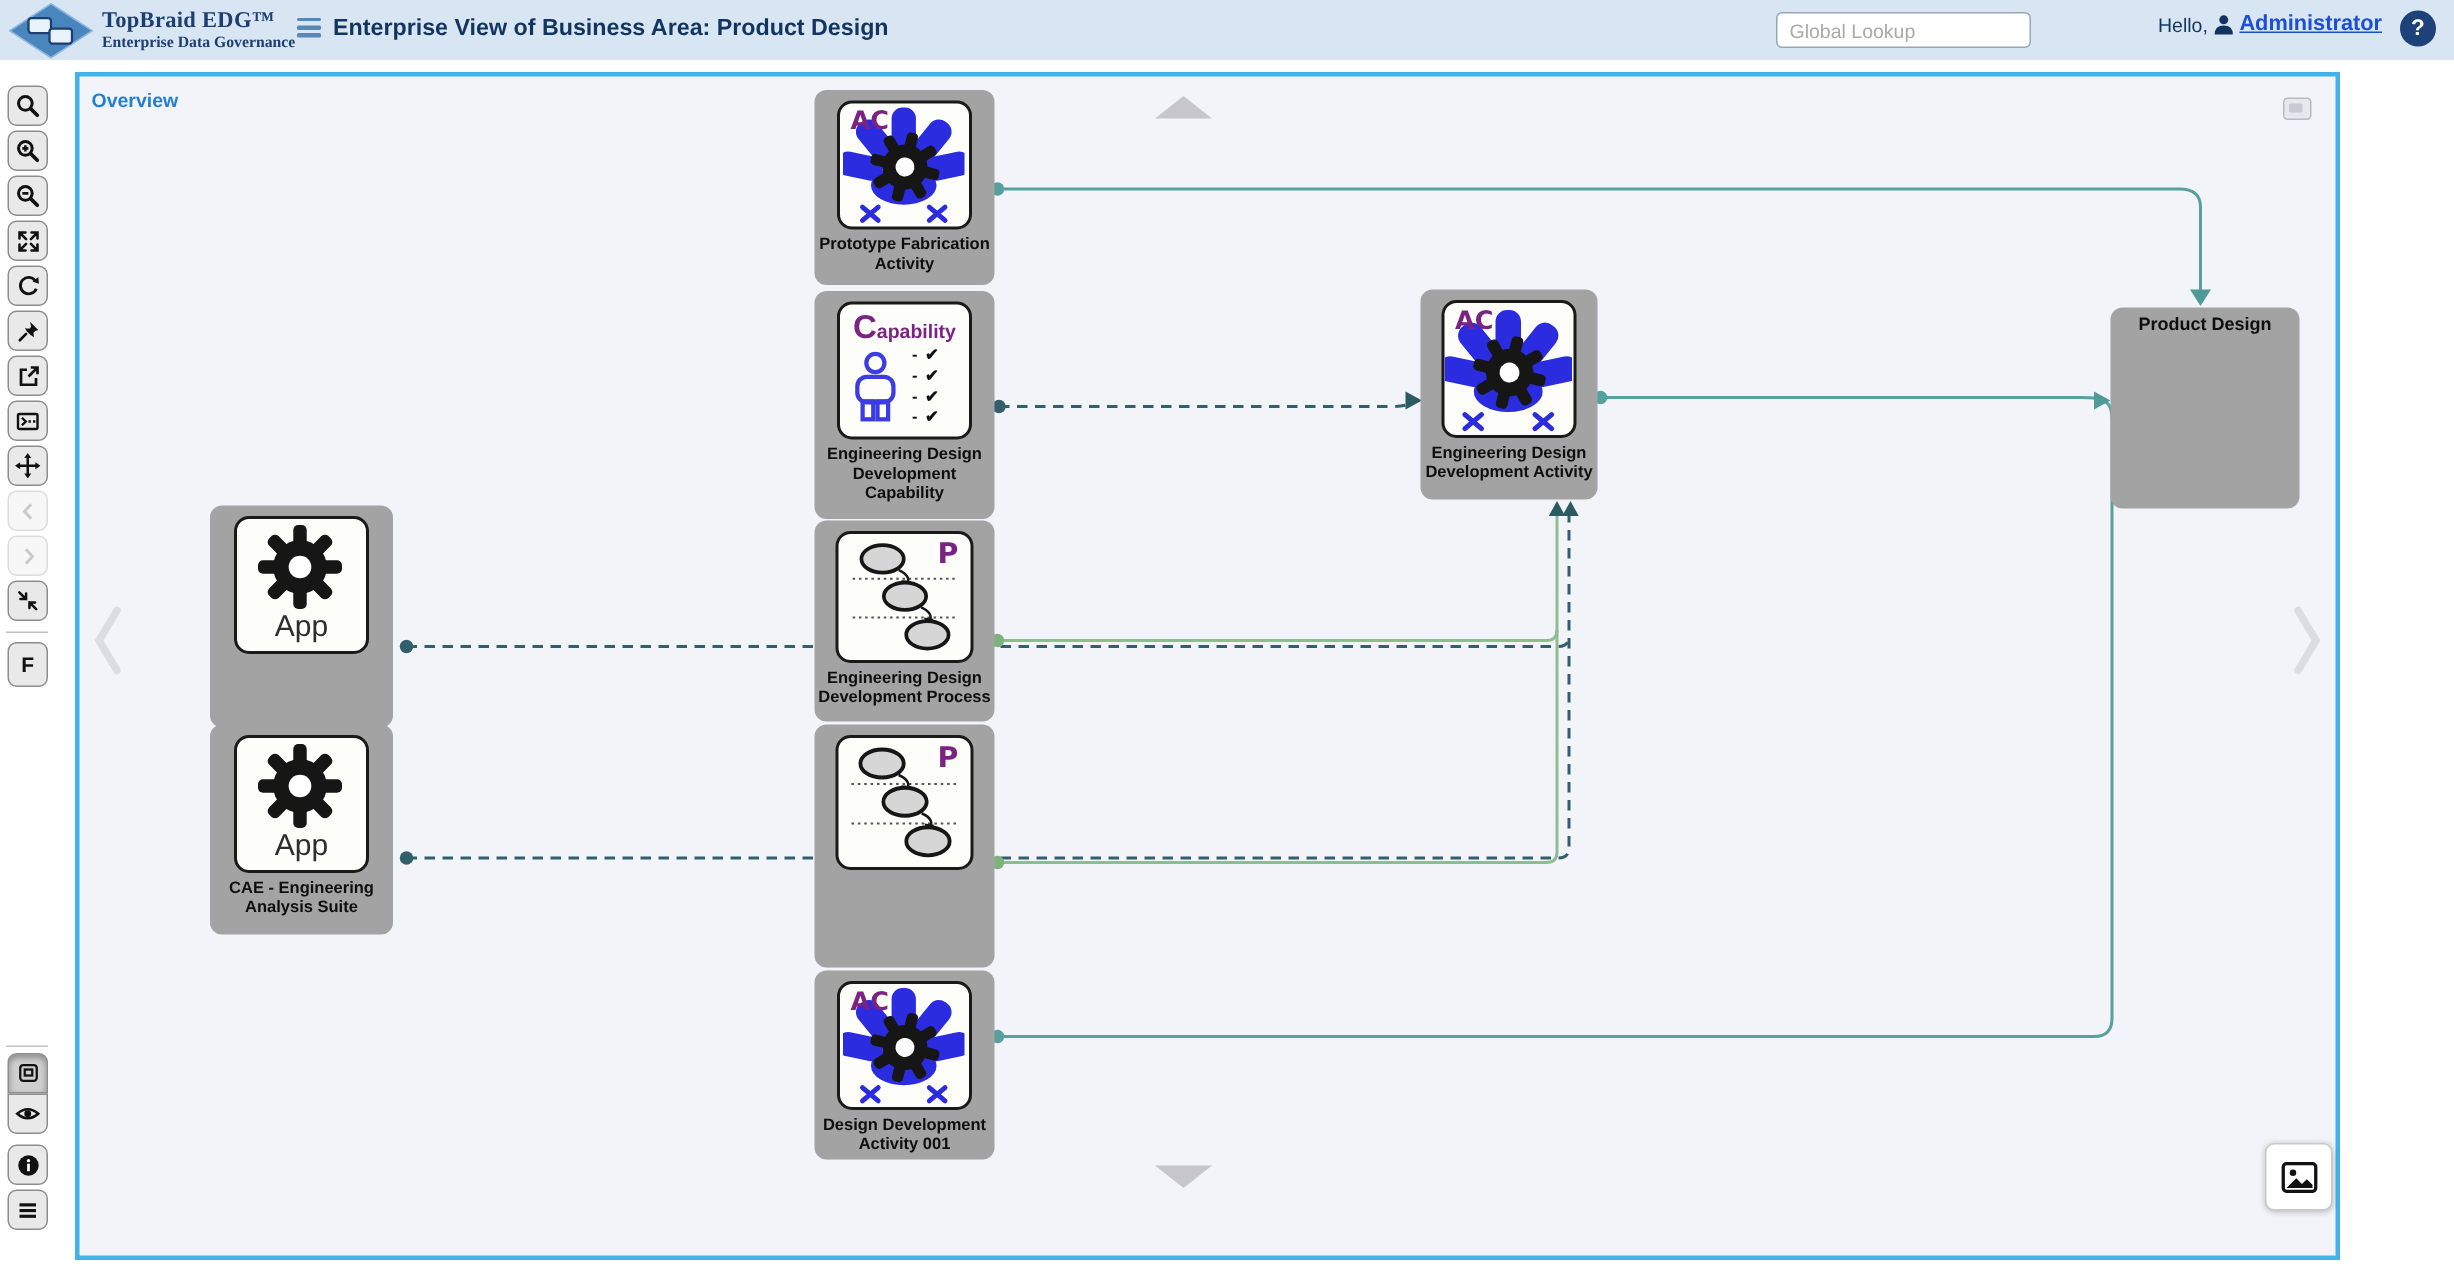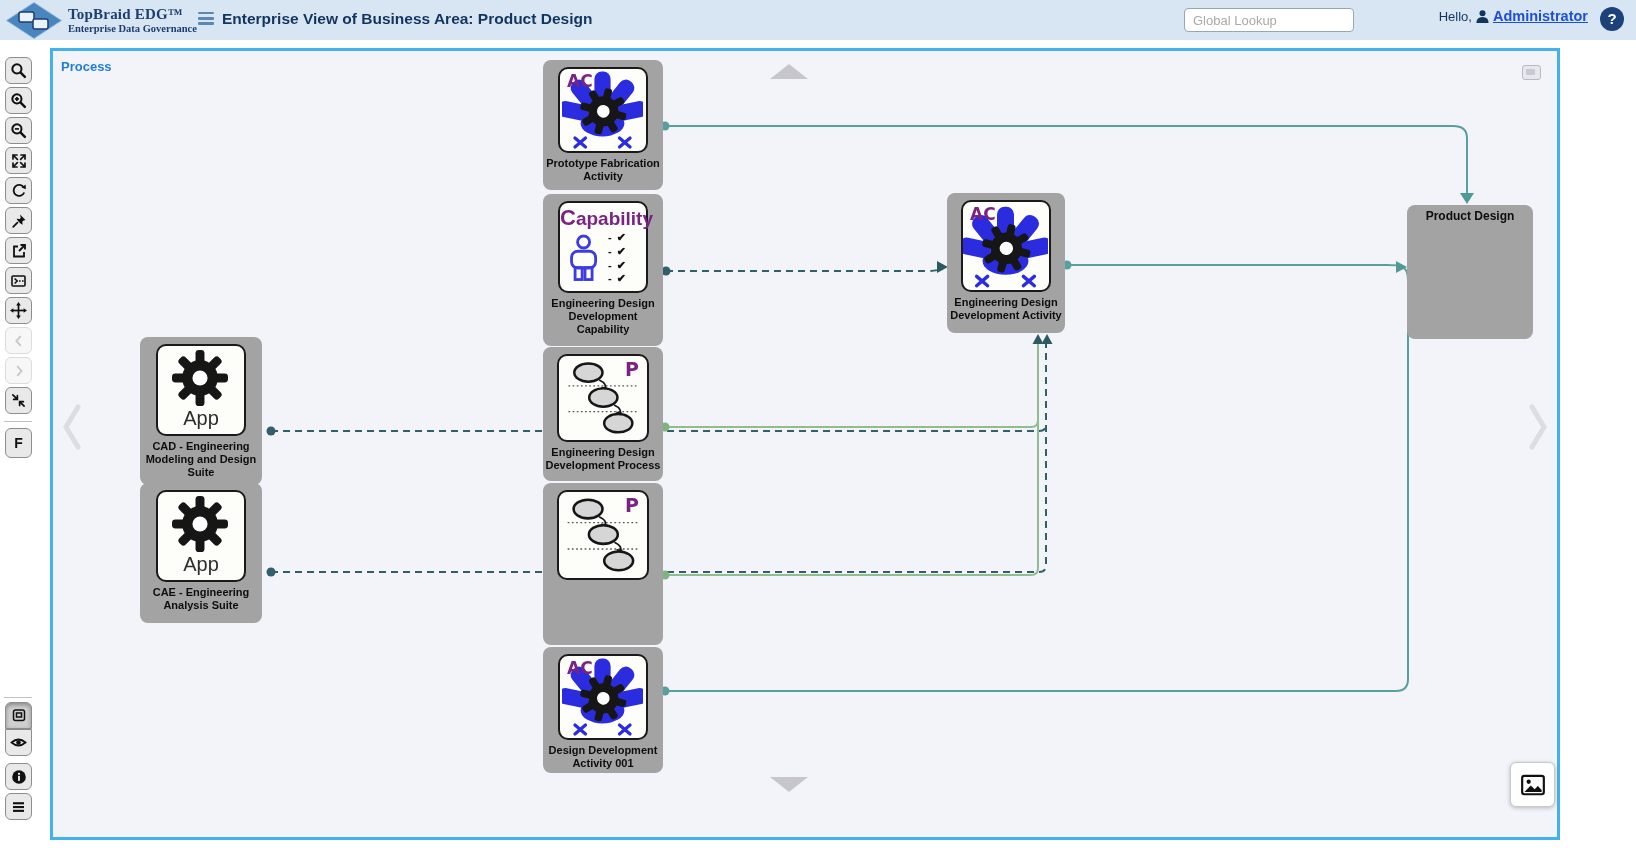--- a/index.html
+++ b/index.html
@@ -36,21 +36,21 @@
 
   .node { position:absolute; z-index:2; background:#a3a3a3; border-radius:8px; text-align:center; cursor:pointer; }
   .icon-box { position:relative; margin:7px auto 0 auto; background:#fdfdf9; border:2.5px solid #1a1a1a; border-radius:10px; }
   .icon-box.red { border-color:#e03131; border-width:3px; }
   .node .label { font-size:11px; font-weight:bold; color:#0e0e0e; line-height:1.18; padding:4px 2px 5px 2px; }
   .type { position:absolute; color:#7b2382; font-weight:bold; font-family:"DejaVu Sans",sans-serif; }
   .type-tl { left:7px; top:2px; font-size:17px; }
   .type-tr { right:8px; top:2px; font-size:19px; }
   .type-ba { left:8px; top:24px; font-size:22px; }
   .app-word { position:absolute; left:0; right:0; bottom:4px; font-size:20px; color:#2e2e2e; font-weight:normal; text-align:center; }
-  .cap-word { position:absolute; left:0; right:0; top:2px; font-size:19px; text-align:center; color:#7b2382; font-weight:bold; }
+  .cap-word { position:absolute; left:0; right:0; top:2px; font-size:13px; text-align:center; color:#7b2382; font-weight:bold; }
   .cap-word::first-letter { font-size:22px; }
   .cap-row { position:absolute; left:8px; top:28px; display:flex; align-items:center; }
   .cap-list { margin-left:6px; font-size:11px; font-weight:bold; color:#111; line-height:1.25; text-align:left; letter-spacing:1px; }
 
   .ba-blue-box { position:absolute; right:5px; top:5px; width:42px; height:38px; border:2.5px solid #3a3ae0; border-radius:8px; display:flex; align-items:center; justify-content:center; }
   .org-bl { position:absolute; left:6px; bottom:5px; }
   .org-br { position:absolute; right:7px; bottom:5px; }
 
   .pan-chevron { position:absolute; z-index:3; cursor:pointer; }
   .tri { position:absolute; z-index:3; width:0; height:0; cursor:pointer; }
@@ -270,21 +270,21 @@
   </div>
   <div class="tbtn" style="top:793px">
     <svg width="15" height="14" viewBox="0 0 15 14" fill="#111">
         <rect x="2" y="2.2" width="11" height="2.1"></rect>
         <rect x="2" y="6" width="11" height="2.1"></rect>
         <rect x="2" y="9.8" width="11" height="2.1"></rect>
       </svg>
   </div>
 
   <div id="canvas">
-    <div id="overview-label">Process</div>
+    <div id="overview-label">Overview</div>
 
     <svg id="edges" width="1504" height="786" viewBox="0 0 1504 786">
 
       <g fill="none" stroke="#58a09d" stroke-width="2">
         <path d="M612,75 H1400 Q1414,75 1414,87 V144"></path>
         <path d="M1014,214 H1334 Q1346,214 1349,215.5"></path>
         <path d="M612,640 H1343 Q1355,640 1355,628 V229 Q1355,218 1349.5,216.5"></path>
       </g>
 
       <g fill="none" stroke="#31606a" stroke-width="2" stroke-dasharray="7,5">
@@ -368,21 +368,20 @@
       <div class="label">Design Development Activity 001</div>
     </div>
 
     <div class="node" style="left:87px; top:286px; width:122px; height:148px;">
       <div class="icon-box" style="width:90px; height:92px;">
         <svg width="56" height="56" viewBox="0 0 100 100" style="position:absolute;left:14px;top:4px;">
             <use href="#sym-gear"></use>
           </svg>
         <span class="app-word">App</span>
       </div>
-      <div class="label">CAD - Engineering Modeling and Design Suite</div>
     </div>
 
     <div class="node" style="left:87px; top:432px; width:122px; height:140px;">
       <div class="icon-box" style="width:90px; height:92px;">
         <svg width="56" height="56" viewBox="0 0 100 100" style="position:absolute;left:14px;top:4px;">
             <use href="#sym-gear"></use>
           </svg>
         <span class="app-word">App</span>
       </div>
       <div class="label">CAE - Engineering Analysis Suite</div>

